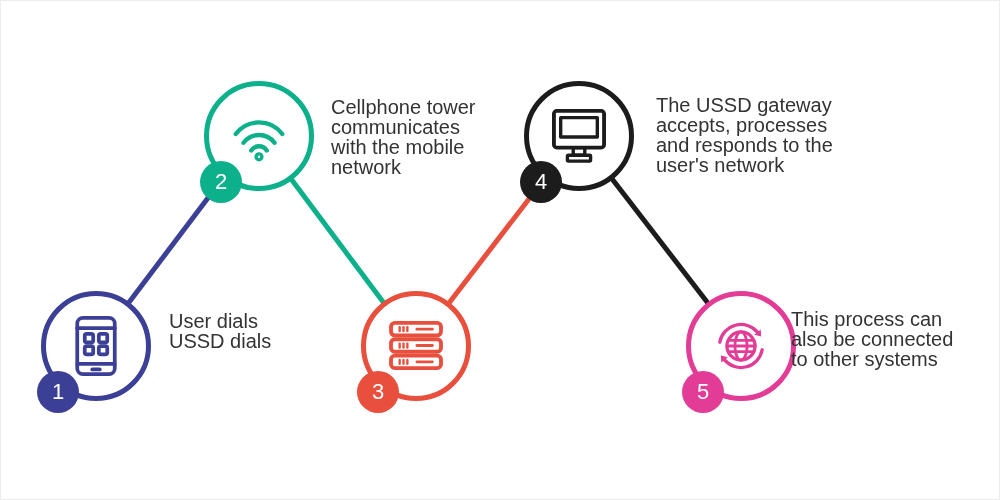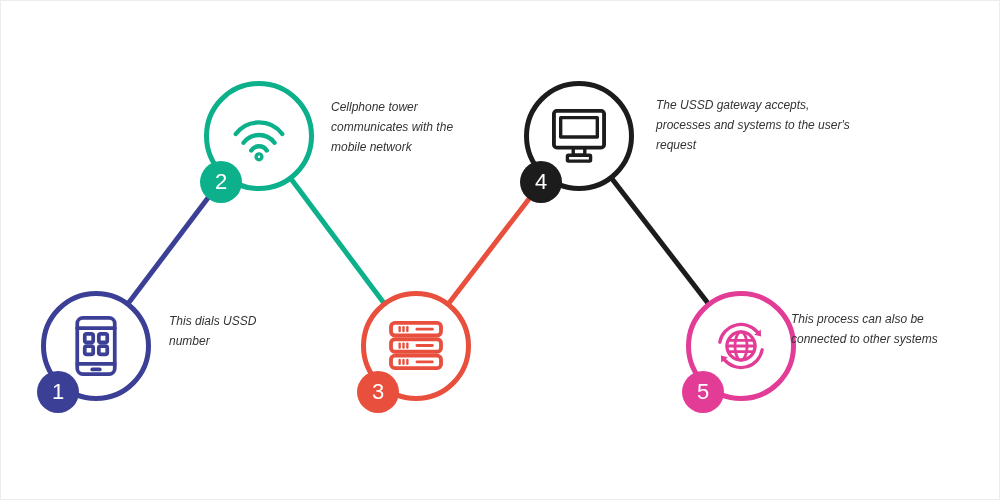--- a/index.html
+++ b/index.html
@@ -53,23 +53,22 @@
     font-size: 22px;
     display: flex;
     align-items: center;
     justify-content: center;
     line-height: 1;
   }
 
   .desc {
     position: absolute;
     color: #333333;
-    font-size: 12px;
+    font-size: 20px;
     line-height: 20px;
-    font-style: italic;
   }
 </style>
 </head>
 <body>
 
 <div class="canvas">
 
   <svg class="connector-layer" width="1000" height="500" viewBox="0 0 1000 500">
     <line x1="95" y1="345" x2="219" y2="181" stroke-width="5" style="stroke: rgb(59, 63, 149);"></line>
     <line x1="258" y1="135" x2="415" y2="345" stroke-width="5" style="stroke: rgb(12, 176, 138);"></line>
@@ -87,21 +86,21 @@
           <line x1="18" y1="57" x2="26" y2="57"></line>
           <rect x="10" y="19" width="9" height="9" rx="2"></rect>
           <rect x="25" y="19" width="9" height="9" rx="2"></rect>
           <rect x="10" y="32" width="9" height="9" rx="2"></rect>
           <rect x="25" y="32" width="9" height="9" rx="2"></rect>
         </svg>
       </span>
     </div>
     <div class="badge" style="background-color: rgb(59, 63, 149);">1</div>
   </div>
-  <div class="desc" style="left:168px; top:310px; width:130px">This dials USSD number</div>
+  <div class="desc" style="left:168px; top:310px; width:130px">User dials USSD dials</div>
 
   <div class="node" style="left:203px; top:80px">
     <div class="circle" style="border-color: rgb(12, 176, 138);">
       <span class="icon" style="color: rgb(12, 176, 138);">
         <svg width="62" height="52" viewBox="0 0 64 52" fill="none" stroke="currentColor" stroke-width="4.5" stroke-linecap="round" stroke-linejoin="round">
           <path d="M8,24 A30,30 0 0,1 56,24"></path>
           <path d="M16,33 A20,20 0 0,1 48,33"></path>
           <path d="M24,41 A9.5,9.5 0 0,1 40,41"></path>
           <circle cx="32" cy="47.5" r="3" stroke-width="3.5"></circle>
         </svg>
@@ -146,21 +145,21 @@
         <svg width="54" height="54" viewBox="0 0 56 56" fill="none" stroke="currentColor" stroke-width="4" stroke-linecap="round" stroke-linejoin="round">
           <rect x="2" y="2" width="52" height="38" rx="3"></rect>
           <rect x="9" y="9" width="38" height="20" stroke-width="3.5"></rect>
           <rect x="22" y="40" width="12" height="8" stroke-width="3.5"></rect>
           <rect x="16" y="48" width="24" height="6" rx="1" stroke-width="3.5"></rect>
         </svg>
       </span>
     </div>
     <div class="badge" style="background-color: rgb(28, 28, 28);">4</div>
   </div>
-  <div class="desc" style="left:655px; top:94px; width:200px">The USSD gateway accepts, processes and systems to the user's request</div>
+  <div class="desc" style="left:655px; top:94px; width:200px">The USSD gateway accepts, processes and responds to the user's network</div>
 
   <div class="node" style="left:685px; top:290px">
     <div class="circle" style="border-color: rgb(226, 60, 150);">
       <span class="icon" style="color: rgb(226, 60, 150);">
         <svg width="64" height="60" viewBox="0 0 68 64" fill="none" stroke="currentColor" stroke-width="3.5" stroke-linecap="round" stroke-linejoin="round">
           <circle cx="34" cy="32" r="15"></circle>
           <ellipse cx="34" cy="32" rx="6.5" ry="15" stroke-width="3"></ellipse>
           <g stroke-width="3">
             <line x1="21" y1="26" x2="47" y2="26"></line>
             <line x1="19" y1="32" x2="49" y2="32"></line>

